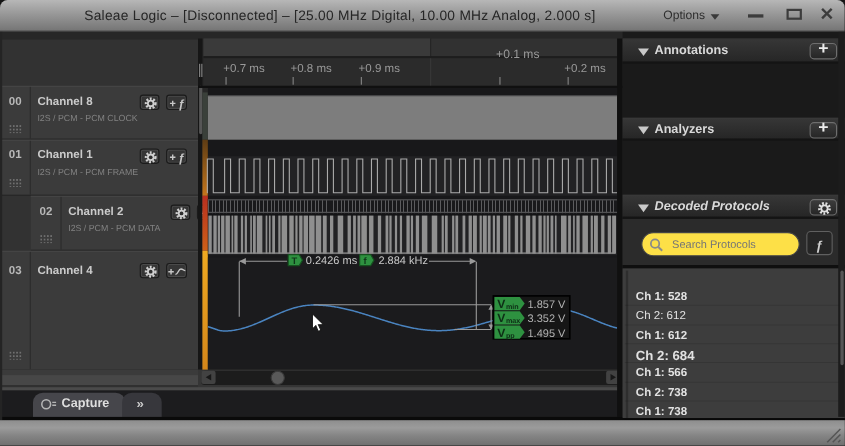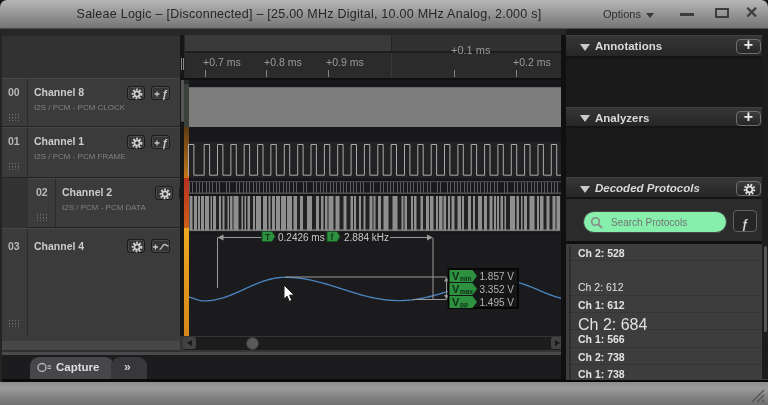--- a/index.html
+++ b/index.html
@@ -292,45 +292,45 @@
       <span style="position:absolute;left:29px;top:4px;font-size:11.5px;font-weight:700;color:#d9d9d9;font-style:italic;">Decoded Protocols</span>
       <div style="position:absolute;left:170px;top:3px;width:25px;height:15px;border:1px solid #6e6e6e;border-radius:4px;background:linear-gradient(#3c3c3c,#262626);"><svg width="25" height="15" viewBox="0 0 25 15">
           <circle cx="12.5" cy="7.5" r="4.6" fill="none" stroke="#e0e0e0" stroke-width="2.4" stroke-dasharray="1.7 1.45"></circle>
           <circle cx="12.5" cy="7.5" r="3.6999999999999997" fill="#e0e0e0"></circle>
           <circle cx="12.5" cy="7.5" r="1.9999999999999996" fill="#313131"></circle>
         </svg></div>
     </div>
 
 
 <div class="abs" style="left:566px;top:199px;width:202px;height:42px;background:#2b2b2b;"></div>
-<div class="abs" style="left:583px;top:211px;width:144px;height:22px;background:#86efac;border:1px solid #454545;border-radius:11px;">
+<div class="abs" style="left:583px;top:211px;width:144px;height:22px;background:#fde047;border:1px solid #454545;border-radius:11px;">
   <svg style="position:absolute;left:6px;top:4px;" width="14" height="14" viewBox="0 0 14 14">
     <circle cx="5.5" cy="5.5" r="3.8" fill="none" stroke="#8a8a8a" stroke-width="1.6"></circle>
     <path d="M 8.5,8.5 L 12,12" stroke="#8a8a8a" stroke-width="1.8"></path>
   </svg>
   <span style="position:absolute;left:27px;top:5px;font-size:10px;color:#757575;">Search Protocols</span>
 </div>
 <div class="abs" style="left:733px;top:210px;width:24px;height:22px;border:1px solid #606060;border-radius:4px;background:#262626;text-align:center;">
   <span style="position:relative;top:3px;font-size:12px;font-weight:700;color:#d0d0d0;">ƒ</span>
 </div>
 <div class="abs" style="left:566px;top:241px;width:202px;height:2.5px;background:#0f0f0f;"></div>
 
 <div class="abs" style="left:566px;top:243.5px;width:202px;height:136px;background:#3d3d3d;"></div>
 <div class="abs" style="left:569px;top:246px;width:2px;height:134px;background:#2e2e2e;"></div>
-<div style="position:absolute;left:568px;top:243.5px;width:200px;height:17.34px;border-bottom:1px solid rgba(0,0,0,0.12);">
-      <span style="position:absolute;left:10px;top:3px;font-size:10.5px;font-weight:700;color:#e2e2e2;">Ch 2: 528</span>
+<div style="position:absolute;left:568px;top:260.8px;width:200px;height:17.34px;border-bottom:1px solid rgba(0,0,0,0.12);">
+      <span style="position:absolute;left:10px;top:3px;font-size:10.5px;font-weight:700;color:#e2e2e2;">Ch 1: 528</span>
     </div>
 <div style="position:absolute;left:568px;top:278.2px;width:200px;height:17.34px;border-bottom:1px solid rgba(0,0,0,0.12);">
       <span style="position:absolute;left:10px;top:3px;font-size:10.5px;font-weight:400;color:#e2e2e2;">Ch 2: 612</span>
     </div>
 <div style="position:absolute;left:568px;top:295.5px;width:200px;height:17.34px;border-bottom:1px solid rgba(0,0,0,0.12);">
       <span style="position:absolute;left:10px;top:3px;font-size:10.5px;font-weight:700;color:#e2e2e2;">Ch 1: 612</span>
     </div>
 <div style="position:absolute;left:568px;top:312.9px;width:200px;height:17.34px;border-bottom:1px solid rgba(0,0,0,0.12);">
-      <span style="position:absolute;left:10px;top:3px;font-size:16px;font-weight:400;color:#e2e2e2;">Ch 2: 684</span>
+      <span style="position:absolute;left:10px;top:3px;font-size:12px;font-weight:700;color:#e2e2e2;">Ch 2: 684</span>
     </div>
 <div style="position:absolute;left:568px;top:330.2px;width:200px;height:17.34px;border-bottom:1px solid rgba(0,0,0,0.12);">
       <span style="position:absolute;left:10px;top:3px;font-size:10.5px;font-weight:700;color:#e2e2e2;">Ch 1: 566</span>
     </div>
 <div style="position:absolute;left:568px;top:347.5px;width:200px;height:17.34px;border-bottom:1px solid rgba(0,0,0,0.12);">
       <span style="position:absolute;left:10px;top:3px;font-size:10.5px;font-weight:700;color:#e2e2e2;">Ch 2: 738</span>
     </div>
 <div style="position:absolute;left:568px;top:364.9px;width:200px;height:17.34px;border-bottom:1px solid rgba(0,0,0,0.12);">
       <span style="position:absolute;left:10px;top:3px;font-size:10.5px;font-weight:700;color:#e2e2e2;">Ch 1: 738</span>
     </div>

